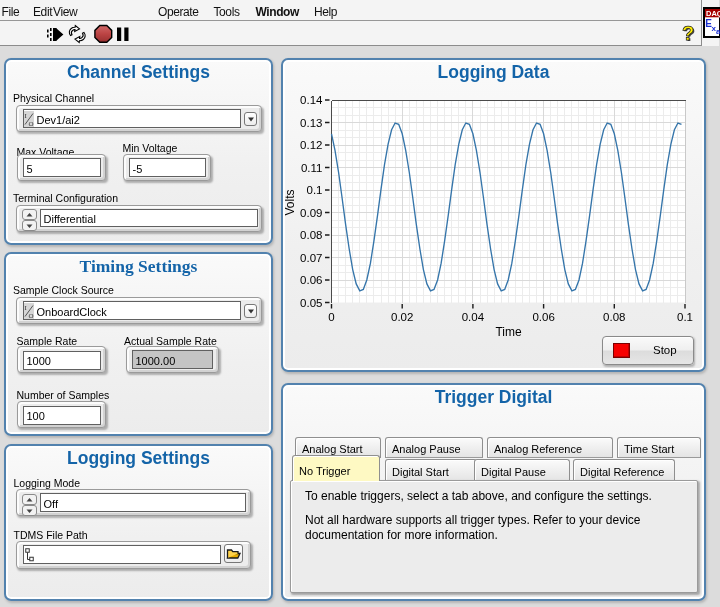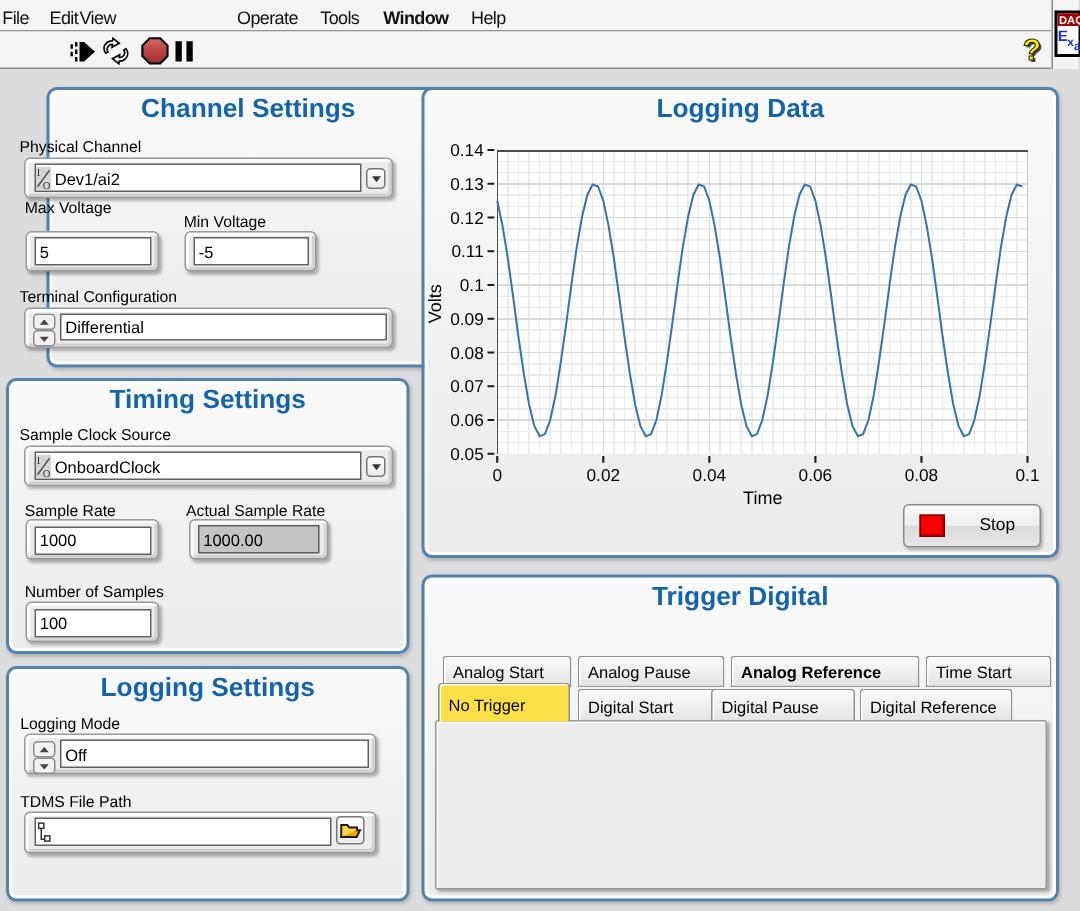--- a/index.html
+++ b/index.html
@@ -9,21 +9,21 @@
 #menubar span { position:absolute; top:4.5px; font-size:12px; letter-spacing:-0.4px; color:#111;text-align:right; }
 #toolbar { position:absolute; left:0; top:21px; width:701px; height:25px; background:#f4f4f4; border-bottom:1px solid #8c8c8c; }
 #viicon { position:absolute; left:701px; top:0; width:18px; height:46px; background:#f4f4f4; border-left:1px solid #8c8c8c; }
 .panel { position:absolute; border:2px solid #5282ae; border-radius:7px; background:linear-gradient(180deg,#fafafa 0%,#f0f0f0 60%,#ececec 100%); box-shadow:inset 0 0 0 2px #ffffff, 1px 1.5px 2.5px rgba(0,0,0,0.18); }
 .ptitle { position:absolute; width:100%; text-align:center; font-size:17.5px; font-weight:bold; color:#1464a8; }
 .lbl { position:absolute; font-size:10.5px; color:#000; white-space:nowrap; }
 .ctl { position:absolute; border:1px solid #9a9a9a; border-radius:4px; background:#ececec; box-shadow:inset 1.5px 1.5px 0 0.5px #fcfcfc, inset -1.5px -1.5px 0 0.5px #d2d2d2, 1.5px 2px 2px rgba(0,0,0,0.28); }
 .field { position:absolute; background:#fff; border:1px solid #606060; font-size:11px; color:#000; padding:3.5px 0 0 3px; }
 svg { position:absolute; }
 .tab { position:absolute; height:18px; font-size:11px; text-align:left; padding:5px 0 0 6px; background:linear-gradient(180deg,#fbfbfb,#e4e4e4); border:1px solid #8f8f8f; border-bottom:none; border-radius:3px 3px 0 0; box-shadow:inset 1px 1px 0 #fff; white-space:nowrap; overflow:hidden; }
-.tab.sel { background:#fde047; z-index:3; }
+.tab.sel { background:#fef9c3; z-index:3; }
 .ddb { position:absolute; width:13px; height:13.5px; border:1px solid #777; border-radius:3px; background:linear-gradient(180deg,#ffffff,#ececec); }
 .ddb svg { left:0; top:0; }
 </style>
 </head>
 <body>
 <div id="menubar">
   <span style="left:1.5px;">File</span>
   <span style="left:33px;">Edit</span>
   <span style="left:53px;">View</span>
   <span style="left:106px;margin-top:15px;">Project</span>
@@ -67,55 +67,55 @@
     <rect x="3" y="9" width="15" height="8.3" fill="#a50000"></rect>
     <text x="4" y="16.2" font-size="7.5" font-weight="bold" fill="#fff" font-family="Liberation Sans, sans-serif">DAQ</text>
     <g fill="#1a2fd0" font-weight="bold" font-family="Liberation Sans, sans-serif">
       <text x="3.2" y="27" font-size="10">E</text>
       <text x="9.5" y="30.5" font-size="8">x</text>
       <text x="14" y="33.5" font-size="8">a</text>
     </g>
   </svg>
 </div>
 
-<div class="panel" style="left:4px; top:58px; width:269px; height:187px;margin-left:27px;">
+<div class="panel" style="left:4px; top:58px; width:269px; height:187px;">
   <div class="ptitle" style="top:2px;">Channel Settings</div>
 </div>
 <div class="lbl" style="left:13px; top:91.5px;">Physical Channel</div>
 <div class="ctl" style="left:16px; top:105px; width:245.5px; height:26.5px;"></div>
 <div class="field" style="left:22.5px; top:109px; width:218px; height:18.5px; padding-left:13px;">Dev1/ai2</div>
 <svg width="10" height="16" viewBox="0 0 10 16" style="left:24px; top:110.5px;">
     <rect x="0" y="0" width="10" height="16" fill="#d6d6d6"></rect>
     <line x1="1" y1="13.5" x2="9" y2="2.5" stroke="#555" stroke-width="1"></line>
     <text x="0.5" y="6.5" font-size="7" fill="#333" font-family="Liberation Serif,serif">I</text>
     <text x="4.5" y="15" font-size="7" fill="#333" font-family="Liberation Serif,serif">O</text>
   </svg>
 <div class="ddb" style="left:243.5px; top:112px;">
     <svg width="12" height="12" viewBox="0 0 12 12">
       <path d="M3 4.5h6L6 8.5z" fill="#333"></path>
     </svg>
   </div>
-<div class="lbl" style="left:16.5px; top:133px;text-align:center;">Max Voltage</div>
+<div class="lbl" style="left:16.5px; top:146px;text-align:center;">Max Voltage</div>
 <div class="ctl" style="left:17px; top:153.5px; width:89px; height:27px;"></div>
 <div class="field" style="left:22.5px; top:158px; width:78px; height:19px;">5</div>
 <div class="lbl" style="left:122.5px; top:142px;">Min Voltage</div>
 <div class="ctl" style="left:123px; top:153.5px; width:88px; height:27px;"></div>
 <div class="field" style="left:128.5px; top:158px; width:77px; height:19px;">-5</div>
 <div class="lbl" style="left:13px; top:192px;">Terminal Configuration</div>
 <div class="ctl" style="left:16px; top:204.5px; width:246px; height:27px;"></div>
 <svg width="16" height="23" viewBox="0 0 16 23" style="left:22px; top:209px;">
     <rect x="0.5" y="0.5" width="14" height="10" rx="2.5" fill="#f2f2f2" stroke="#8a8a8a"></rect>
     <rect x="0.5" y="11.5" width="14" height="10" rx="2.5" fill="#f2f2f2" stroke="#8a8a8a"></rect>
     <path d="M4.5 7.5L7.5 4l3 3.5z" fill="#444"></path>
     <path d="M4.5 15.5h6L7.5 19z" fill="#444"></path>
   </svg>
 <div class="field" style="left:39.5px; top:208.5px; width:218px; height:18px;">Differential</div>
 
 <div class="panel" style="left:4px; top:252px; width:269px; height:184px;">
-  <div class="ptitle" style="top:2px;">Timing Settings</div>
+  <div class="ptitle" style="top:2px;font-family:Liberation Serif, serif;">Timing Settings</div>
 </div>
 <div class="lbl" style="left:13px; top:283.5px;">Sample Clock Source</div>
 <div class="ctl" style="left:16px; top:297px; width:245.5px; height:26.5px;"></div>
 <div class="field" style="left:22.5px; top:301px; width:218px; height:18.5px; padding-left:13px;">OnboardClock</div>
 <svg width="10" height="16" viewBox="0 0 10 16" style="left:24px; top:302.5px;">
     <rect x="0" y="0" width="10" height="16" fill="#d6d6d6"></rect>
     <line x1="1" y1="13.5" x2="9" y2="2.5" stroke="#555" stroke-width="1"></line>
     <text x="0.5" y="6.5" font-size="7" fill="#333" font-family="Liberation Serif,serif">I</text>
     <text x="4.5" y="15" font-size="7" fill="#333" font-family="Liberation Serif,serif">O</text>
   </svg>
@@ -201,20 +201,22 @@
 
 <div style="position:absolute; left:602px; top:336px; width:92px; height:29px; border:1px solid #8a8a8a; border-radius:4px; background:linear-gradient(180deg,#fafafa 0%,#efefef 48%,#dcdcdc 52%,#e6e6e6 100%); box-shadow:inset 0 1px 0 #fff, 1px 1.5px 2px rgba(0,0,0,0.25);"></div>
 <div style="position:absolute; left:613px; top:343px; width:17px; height:15px; background:#f60000; border:1px solid #7a0000; box-shadow:inset -1px -1px 0 #c00000;"></div>
 <div style="position:absolute; left:653px; top:344px; font-size:11.5px;">Stop</div>
 
 <div class="panel" style="left:281px; top:383px; width:425px; height:218px;">
   <div class="ptitle" style="top:2px;">Trigger Digital</div>
 </div>
 <div class="tab" style="left:295px; top:437px; width:86px; height:21px; border-bottom:1px solid #9a9a9a;">Analog Start</div>
 <div class="tab" style="left:385px; top:437px; width:98px; height:21px; border-bottom:1px solid #9a9a9a;">Analog Pause</div>
-<div class="tab" style="left:487px; top:437px; width:126px; height:21px; border-bottom:1px solid #9a9a9a;font-weight:bold;">Analog Reference</div>
+<div class="tab" style="left:487px; top:437px; width:126px; height:21px; border-bottom:1px solid #9a9a9a;">Analog Reference</div>
 <div class="tab" style="left:617px; top:437px; width:84px; height:21px; border-bottom:1px solid #9a9a9a;">Time Start</div>
 <div class="tab" style="left:385px; top:459px; width:92px; height:22px; padding-top:5.5px;">Digital Start</div>
 <div class="tab" style="left:474px; top:459px; width:96px; height:22px; padding-top:5.5px;">Digital Pause</div>
 <div class="tab" style="left:573px; top:459px; width:102px; height:22px; padding-top:5.5px;">Digital Reference</div>
 <div class="tab sel" style="left:292px; top:455px; width:88px; height:26px; padding-top:9px;">No Trigger</div>
 <div id="tabbody" style="position:absolute; left:290px; top:480px; width:408px; height:113px; background:#ececec; border:1px solid #9a9a9a; border-radius:2px; box-shadow:inset 1px 1px 0 #fff, 1.5px 1.5px 2px rgba(0,0,0,0.3);">
+  <div style="position:absolute; left:14px; top:8px; font-size:12px;">To enable triggers, select a tab above, and configure the settings.</div>
+  <div style="position:absolute; left:14px; top:32px; font-size:12px; line-height:14.5px;">Not all hardware supports all trigger types. Refer to your device<br>documentation for more information.</div>
 </div>
 
 </body></html>

